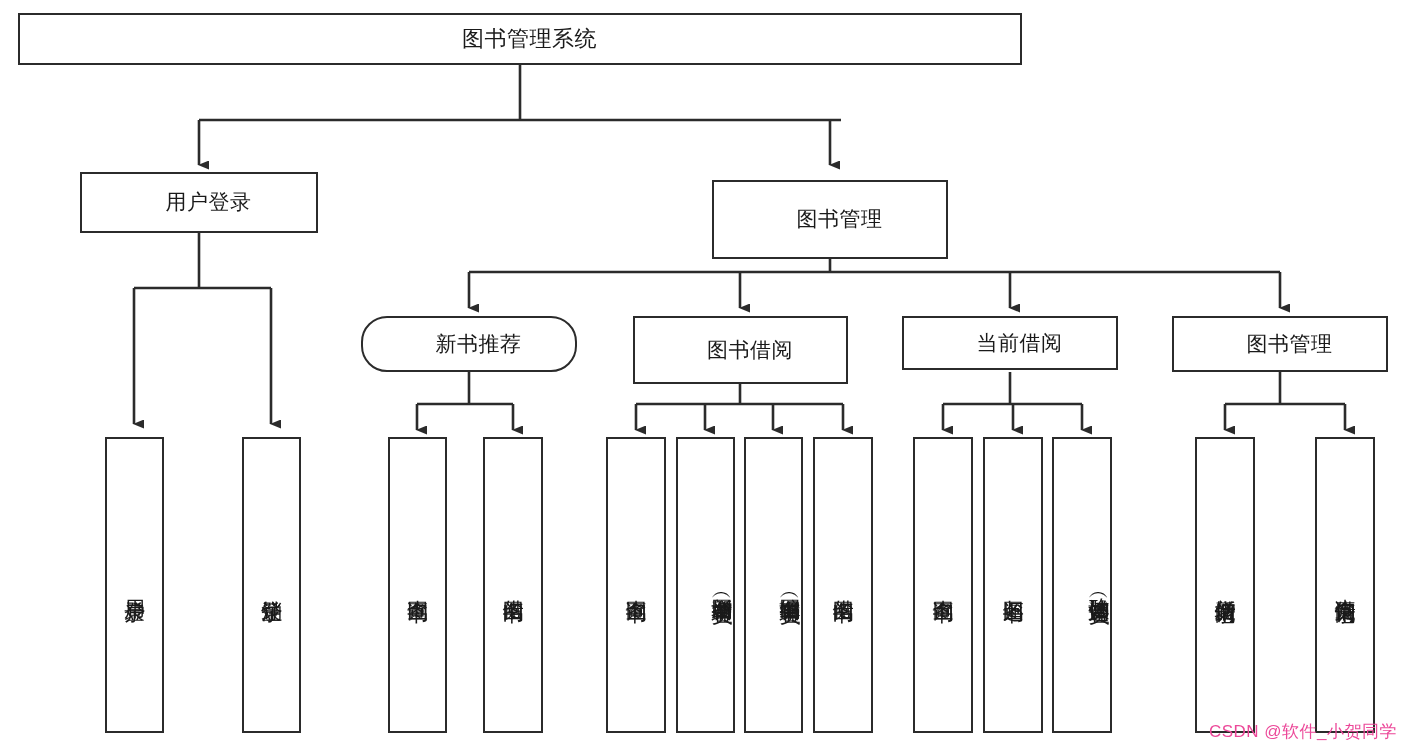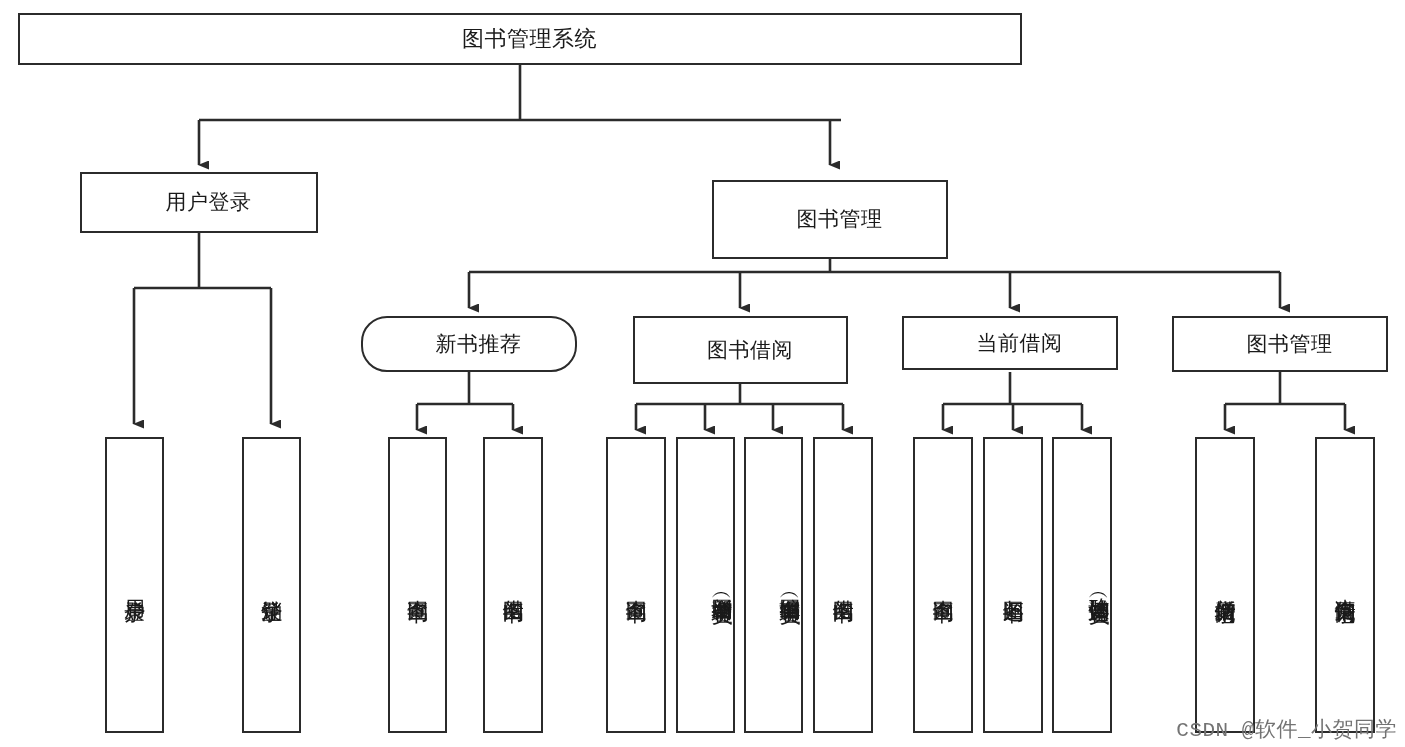--- a/index.html
+++ b/index.html
@@ -59,26 +59,25 @@
     white-space: pre;
     pointer-events: none;
   }
   .node.vertical .node-label {
     white-space: nowrap;
   }
   #watermark {
     position: absolute;
     right: 8px;
     bottom: 4px;
-    font-size: 21px;
-    color: #737373;
+    font-size: 17px;
+    color: #ec4899;
     letter-spacing: 0.5px;
     white-space: nowrap;
     pointer-events: none;
-    font-family: Liberation Mono, monospace;
   }
 </style>
 </head>
 <body>
 
 <div id="diagram-root">
 
   <svg id="diagram-svg" viewBox="0 0 1405 747" xmlns="http://www.w3.org/2000/svg">
     <defs>
       <marker id="arrowhead" markerWidth="9" markerHeight="11" refX="4.5" refY="10" orient="auto" markerUnits="userSpaceOnUse">

